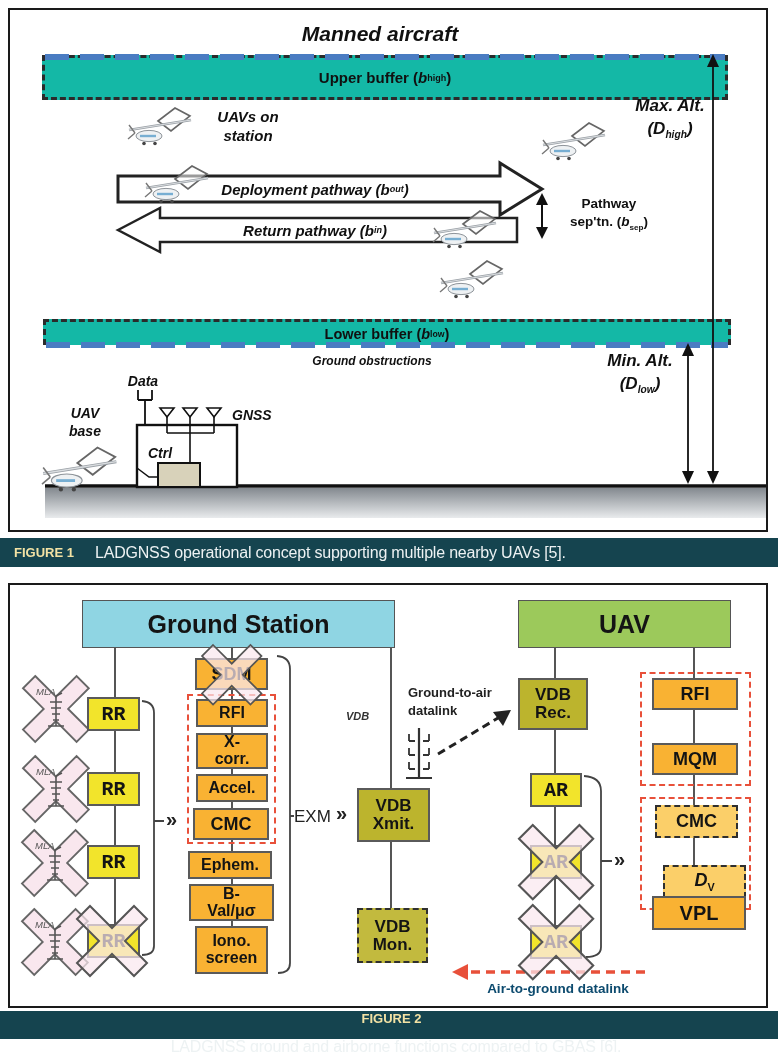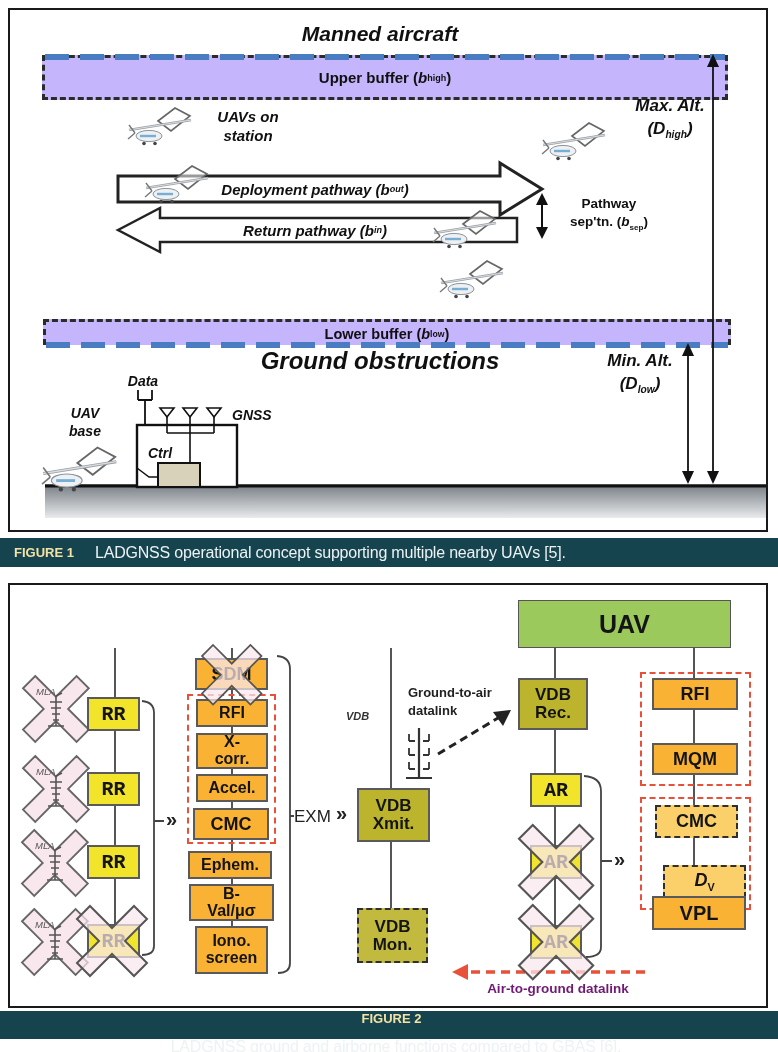--- a/index.html
+++ b/index.html
@@ -8,21 +8,21 @@
   .abs{position:absolute;}
   .frame{position:absolute;background:#fff;border:2px solid #1a1a1a;box-sizing:border-box;}
   .cap{position:absolute;left:0;width:778px;background:#15444F;color:#EDF2F3;
        display:flex;align-items:center;padding-left:14px;box-sizing:border-box;
        font-size:16px;letter-spacing:-0.2px;gap:12px;}
   .cap .lab{color:#F3E2A4;font-weight:bold;font-size:13px;margin-right:9px;letter-spacing:0;}
   .t1{position:absolute;font-weight:bold;font-style:italic;color:#101010;}
   .ctr{display:flex;align-items:center;justify-content:center;text-align:center;}
   .pre{white-space:pre-line;}
   sub{font-size:0.6em;}
-  .buffer{position:absolute;background:#c4b5fd;border:3px dashed #2b2b2b;box-sizing:border-box;}
+  .buffer{position:absolute;background:#14b8a6;border:3px dashed #2b2b2b;box-sizing:border-box;}
   .bluestrip{position:absolute;left:0;right:0;height:6px;
      background:repeating-linear-gradient(90deg,#4A7CC2 0 24px,rgba(250,244,212,0) 24px 35px);}
   .box{position:absolute;display:flex;align-items:center;justify-content:center;
        text-align:center;font-weight:bold;color:#141414;box-sizing:border-box;
        line-height:1.05;}
   .orange{background:#F9B233;border:2px solid #5a5a5a;}
   .orange-d{background:#FBCF69;border:2px dashed #2f2f2f;}
   .yellow{background:#F2E42B;border:2px solid #5a5a5a;font-family:Liberation Mono, monospace;}
   .olive{background:#BCB42D;border:2px solid #5a5a5a;}
   .olive-d{background:#C2BA3E;border:2px dashed #2f2f2f;}
@@ -183,33 +183,34 @@
       <i>b</i>
       <sub>in</sub>
       <span>)</span>
   </div>
 
   <div class="abs" style="left:548px;top:195px;width:122px;text-align:center;font-weight:bold;font-size:13.5px;color:#101010;line-height:1.3;">
     <div>Pathway</div>
     <div><span>sep'tn. (</span><i>b</i><sub>sep</sub><span>)</span></div>
   </div>
 
-  <div class="t1 ctr" style="left:240px;top:347px;width:280px;height:28px;font-size:24px;">Ground obstructions</div>
+  <div class="t1 ctr" style="left:232px;top:347px;width:280px;height:28px;font-size:12px;">Ground obstructions</div>
 
   <div class="t1" style="left:586px;top:350px;width:108px;text-align:center;font-size:17px;line-height:1.35;">
     <div>Min. Alt.</div>
     <div><span>(</span><span>D</span><sub>low</sub><span>)</span></div>
   </div>
 
   <div class="t1 ctr" style="left:118px;top:372px;width:50px;height:17px;font-size:14px;">Data</div>
   <div class="t1" style="left:232px;top:407px;font-size:14px;">GNSS</div>
   <div class="t1" style="left:148px;top:445px;font-size:14px;">Ctrl</div>
   <div class="t1 pre" style="left:55px;top:405px;width:60px;text-align:center;font-size:14px;line-height:1.25;">UAV
 base</div>
 
+  <div class="box" style="left:82px;top:600px;width:313px;height:48px;background:#8FD5E3;border:1.5px solid #555;font-size:25px;">Ground Station</div>
   <div class="box" style="left:518px;top:600px;width:213px;height:48px;background:#9CC95B;border:1.5px solid #555;font-size:25px;">UAV</div>
 
   <div class="box yellow" style="left:87px;top:697px;width:53px;height:34px;font-size:20px;">RR</div>
   <div class="box yellow" style="left:87px;top:772px;width:53px;height:34px;font-size:20px;">RR</div>
   <div class="box yellow" style="left:87px;top:845px;width:53px;height:34px;font-size:20px;">RR</div>
   <div class="box yellow" style="left:87px;top:924px;width:53px;height:34px;font-size:20px;">RR</div>
 
   <div class="box orange" style="left:195px;top:658px;width:73px;height:32px;font-size:18px;">SDM</div>
 
   <div class="redrect" style="left:187px;top:694px;width:89px;height:150px;"></div>
@@ -248,21 +249,21 @@
   <div class="box orange" style="left:652px;top:678px;width:86px;height:32px;font-size:18px;">RFI</div>
   <div class="box orange" style="left:652px;top:743px;width:86px;height:32px;font-size:18px;">MQM</div>
 
   <div class="redrect" style="left:640px;top:797px;width:111px;height:113px;"></div>
   <div class="box orange-d" style="left:655px;top:805px;width:83px;height:33px;font-size:18px;">CMC</div>
   <div class="box orange-d" style="left:655px;top:865px;width:83px;height:33px;font-size:18px;margin-left:8px;">
     <span><i>D</i><sub>V</sub></span>
   </div>
   <div class="box orange" style="left:652px;top:896px;width:94px;height:34px;font-size:20px;">VPL</div>
 
-  <div class="abs" style="left:468px;top:981px;width:180px;text-align:center;font-size:13.5px;font-weight:bold;color:#701a75;">Air-to-ground datalink</div>
+  <div class="abs" style="left:468px;top:981px;width:180px;text-align:center;font-size:13.5px;font-weight:bold;color:#0c4a6e;">Air-to-ground datalink</div>
 
   <svg width="778" height="1052" viewBox="0 0 778 1052">
     <use href="#xshape" transform="translate(202,645) scale(0.85)" fill="#F9E7EE" fill-opacity="0.72" stroke="#555" stroke-width="2"></use>
     <use href="#xshape" transform="translate(77,906)" fill="#F9E7EE" fill-opacity="0.72" stroke="#555" stroke-width="2"></use>
     <use href="#xshape" transform="translate(519,825) scale(1.06)" fill="#F9E7EE" fill-opacity="0.72" stroke="#555" stroke-width="2"></use>
     <use href="#xshape" transform="translate(519,905) scale(1.06)" fill="#F9E7EE" fill-opacity="0.72" stroke="#555" stroke-width="2"></use>
   </svg>
 
   <div class="cap" style="top:538px;height:29px;">
     <span class="lab">FIGURE 1</span>

